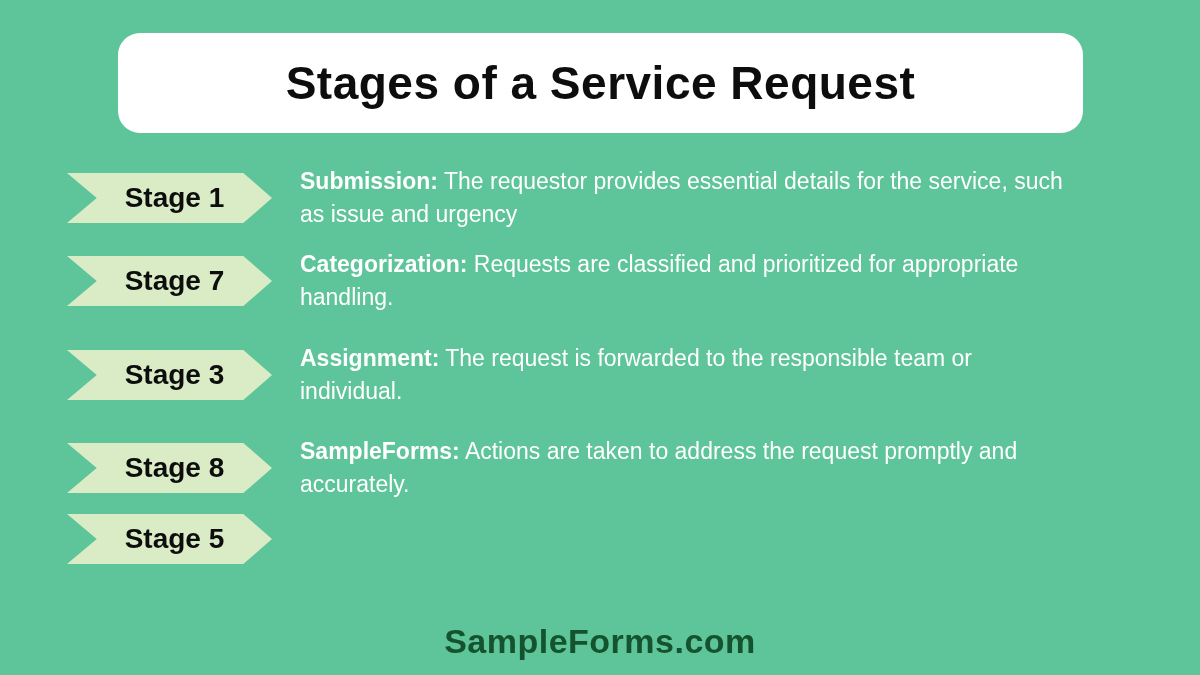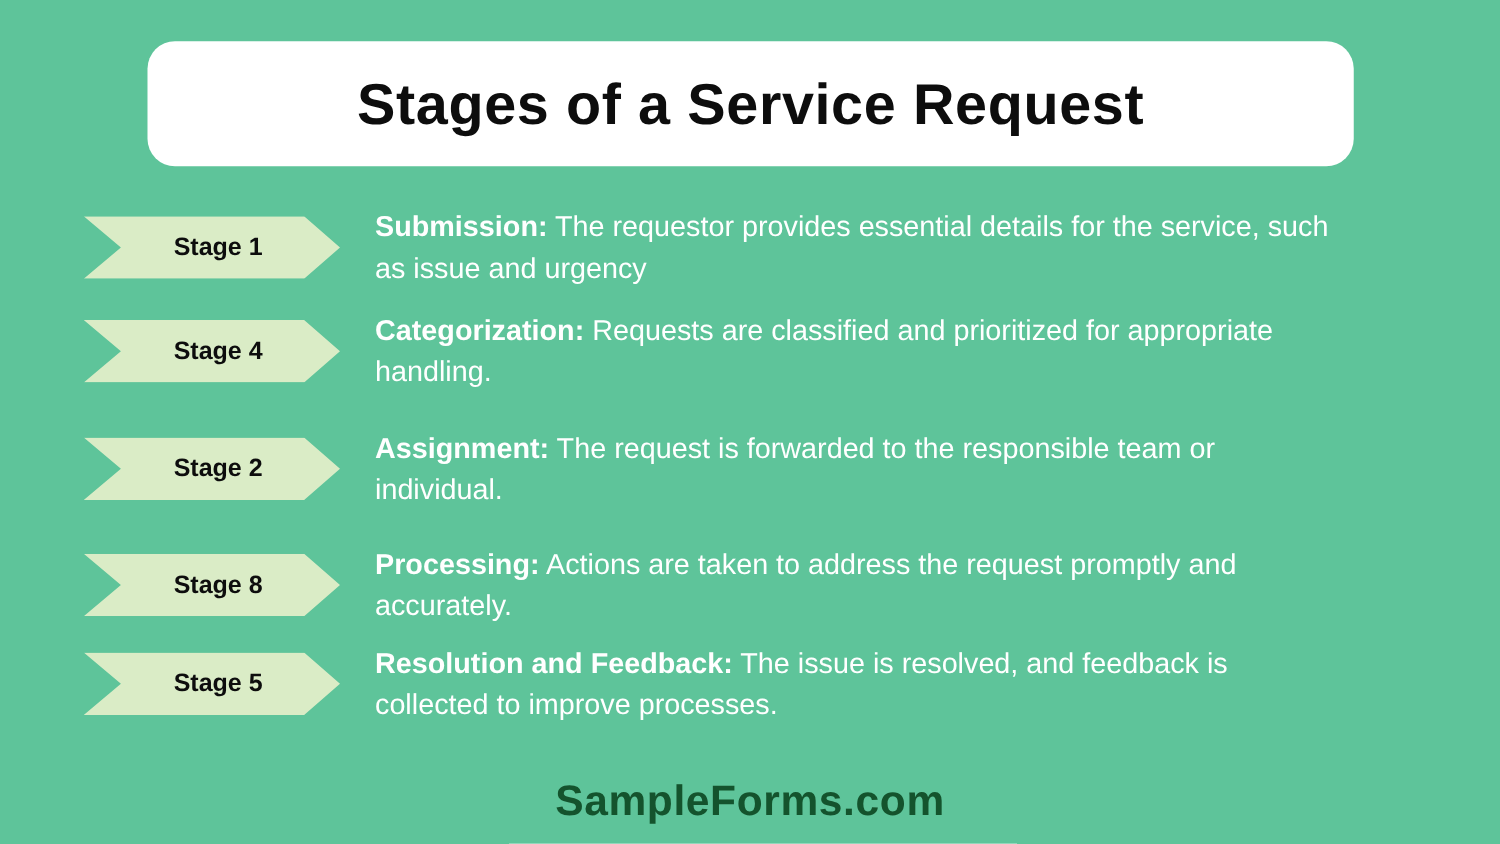--- a/index.html
+++ b/index.html
@@ -47,21 +47,21 @@
     width: 205px;
     height: 50px;
     background: var(--banner, #daecc6);
     clip-path: polygon(0% 0%, 86% 0%, 100% 50%, 86% 100%, 0% 100%, 14.5% 50%);
     display: flex;
     align-items: center;
     justify-content: center;
   }
   .banner .stage-label {
     font-weight: bold;
-    font-size: 20px;
+    font-size: 28px;
     color: #0d0d0d;
     padding-left: 10px;
     white-space: nowrap;
   }
   .desc {
     width: 775px;
     margin: 0 0 0 28px;
     font-size: 23px;
     line-height: 33px;
     color: var(--body-text, #ffffff);
@@ -90,41 +90,40 @@
 
   <div class="row row-1">
     <div class="banner">
       <span class="stage-label">Stage 1</span>
     </div>
     <p class="desc"><span class="lead">Submission:</span> <span>The requestor provides essential details for the service, such as issue and urgency</span></p>
   </div>
 
   <div class="row row-2">
     <div class="banner">
-      <span class="stage-label">Stage 4</span>
+      <span class="stage-label">Stage 7</span>
     </div>
     <p class="desc"><span class="lead">Categorization:</span> <span>Requests are classified and prioritized for appropriate handling.</span></p>
   </div>
 
   <div class="row row-3">
     <div class="banner">
-      <span class="stage-label">Stage 2</span>
+      <span class="stage-label">Stage 3</span>
     </div>
     <p class="desc"><span class="lead">Assignment:</span> <span>The request is forwarded to the responsible team or individual.</span></p>
   </div>
 
   <div class="row row-4">
     <div class="banner">
       <span class="stage-label">Stage 8</span>
     </div>
-    <p class="desc"><span class="lead">Processing:</span> <span>Actions are taken to address the request promptly and accurately.</span></p>
+    <p class="desc"><span class="lead">SampleForms:</span> <span>Actions are taken to address the request promptly and accurately.</span></p>
   </div>
 
   <div class="row row-5">
     <div class="banner">
       <span class="stage-label">Stage 5</span>
     </div>
-    <p class="desc"><span class="lead">Resolution and Feedback:</span> <span>The issue is resolved, and feedback is collected to improve processes.</span></p>
   </div>
 
   <div class="footer">SampleForms.com</div>
 
 </div>
 
 </body></html>

